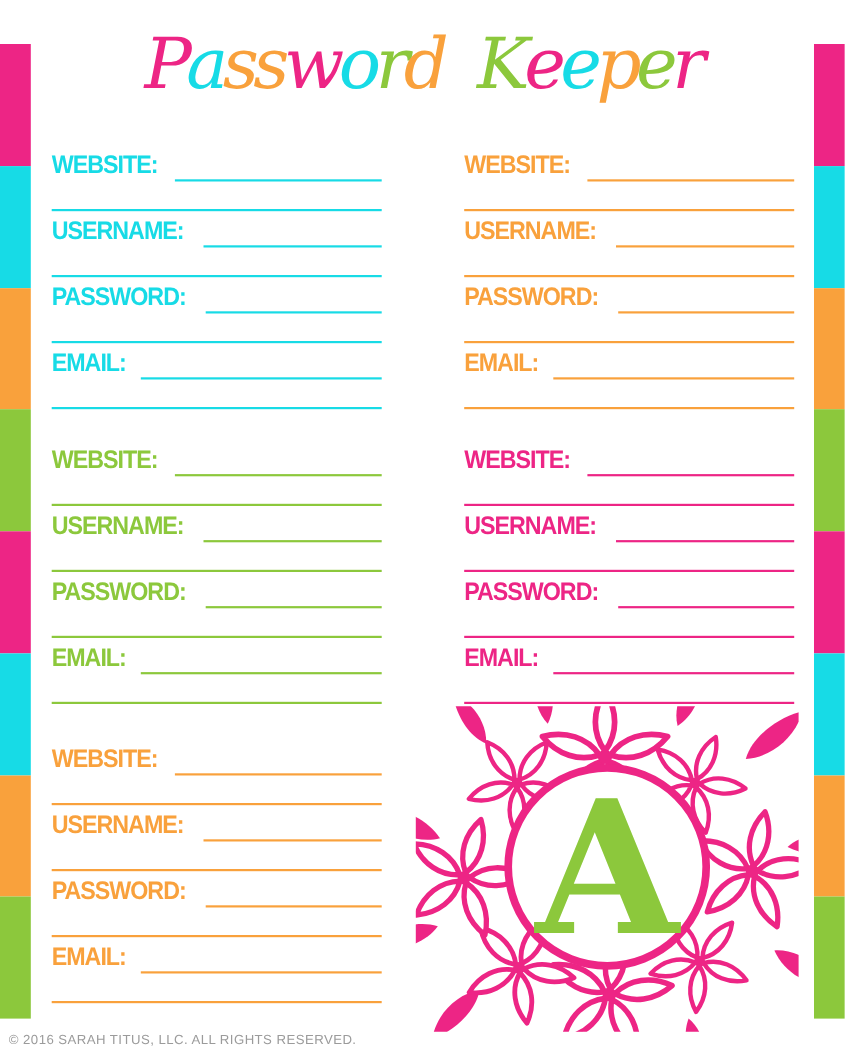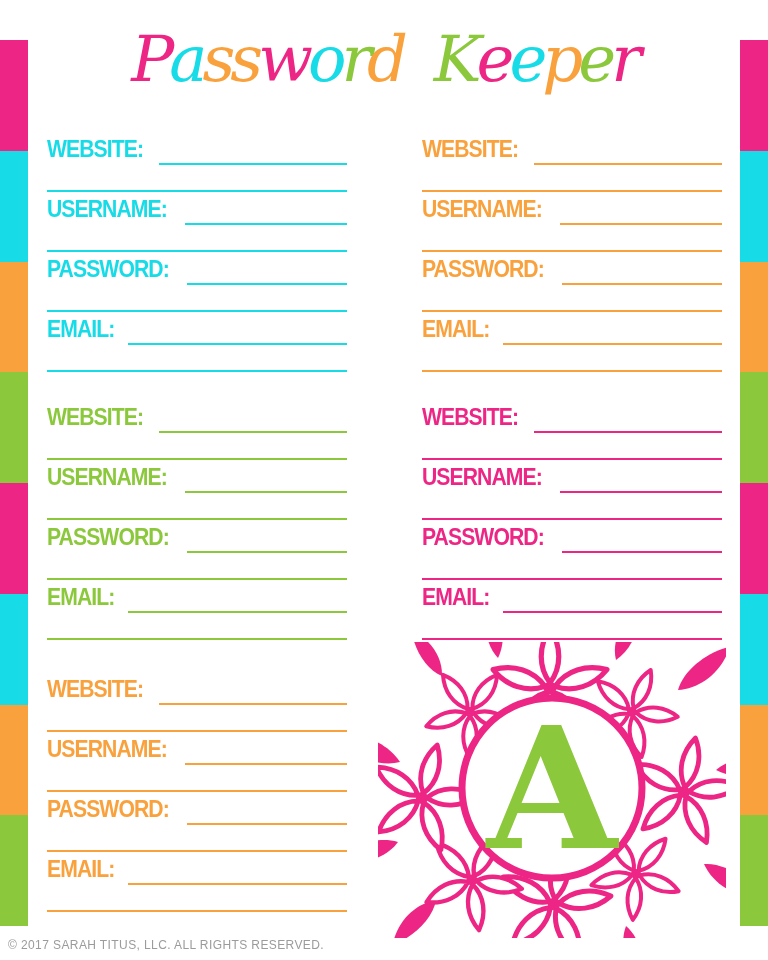--- a/index.html
+++ b/index.html
@@ -277,13 +277,13 @@
     <use href="#flw" transform="translate(176,262) rotate(10) scale(1.25)"></use>
     <use href="#flw" transform="translate(94,238)  rotate(28) scale(1.1)"></use>
     <use href="#flw" transform="translate(44,156)  rotate(16) scale(1.2)"></use>
     <use href="#flw" transform="translate(92,70)   rotate(36)"></use>
 
     <circle class="ring" cx="174" cy="146" r="90"></circle>
     <text class="mono-letter" x="174" y="206" font-size="168" text-anchor="middle">A</text>
   </svg>
 </div>
 
-<div class="copyright">© 2017 SARAH TITUS, LLC. ALL RIGHTS RESERVED.</div>
+<div class="copyright">© 2016 SARAH TITUS, LLC. ALL RIGHTS RESERVED.</div>
 
 </body></html>

